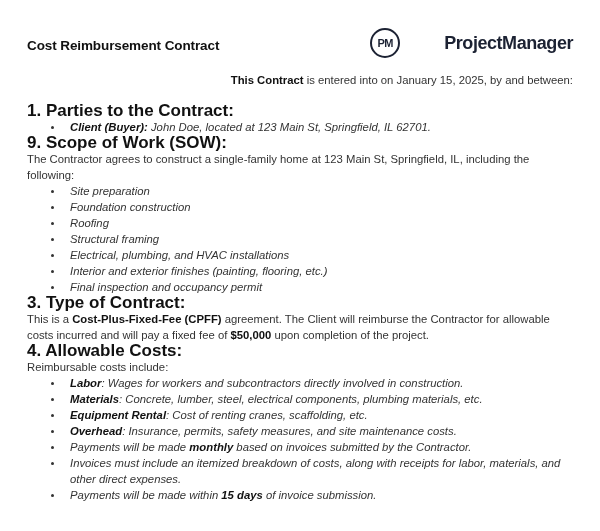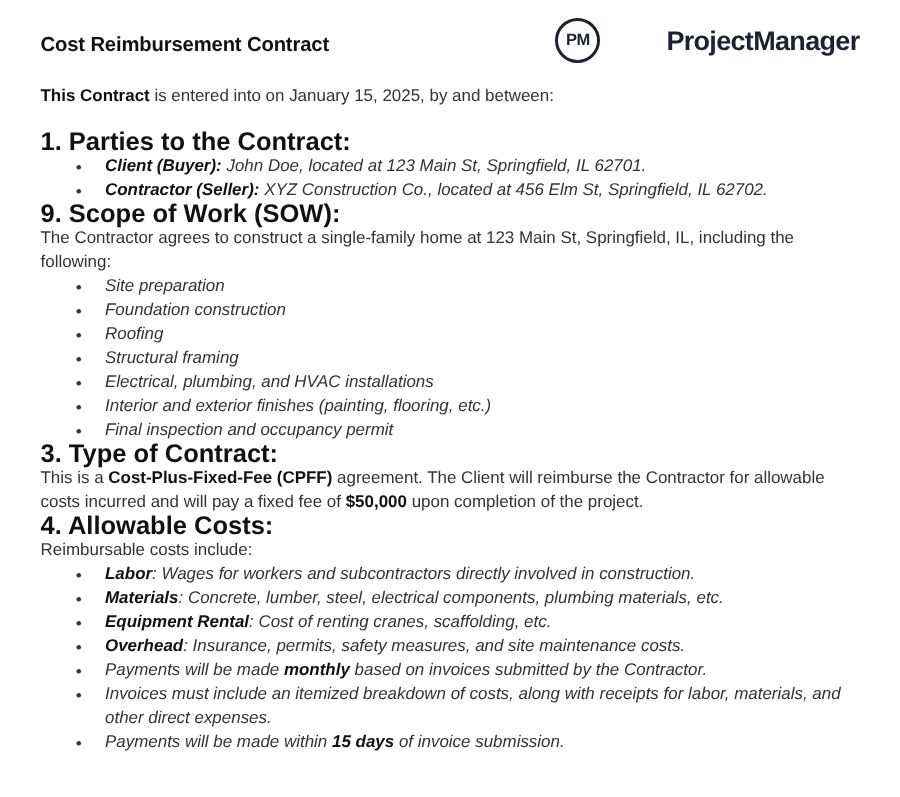--- a/index.html
+++ b/index.html
@@ -13,21 +13,21 @@
     overflow: hidden;
     font-family: "Liberation Sans", sans-serif;
     color: #333333;
     -webkit-font-smoothing: antialiased;
   }
   .page {
     position: relative;
     width: 600px;
     height: 531px;
     box-sizing: border-box;
-    padding: 0 27px;
+    padding: 16px 27px;
   }
 
   
   .header {
     position: relative;
     height: 56px;
   }
   .doc-title {
     position: absolute;
     left: 0;
@@ -78,20 +78,21 @@
     font-size: 11.3px;
     line-height: 16px;
   }
   .para {
     margin: 0;
     padding: 0;
     color: #333333;
   }
   .intro {
     margin-bottom: 15px;
+    text-align: right;
   }
   .section-heading {
     margin: 0;
     font-size: 17px;
     font-weight: bold;
     color: #111111;
     line-height: 16px;
   }
   b, .b {
     font-weight: bold;
@@ -142,23 +143,20 @@
     <p class="para intro">
       <span class="b">This Contract</span><span> is entered into on January 15, 2025, by and between:</span>
     </p>
 
     <div>
       <div class="section-heading">1. Parties to the Contract:</div>
       <ul class="bullets">
         <li>
           <span class="b">Client (Buyer):</span><span> John Doe, located at 123 Main St, Springfield, IL 62701.</span>
         </li>
-        <li>
-          <span class="b">Contractor (Seller):</span><span> XYZ Construction Co., located at 456 Elm St, Springfield, IL 62702.</span>
-        </li>
       </ul>
     </div>
 
     <div>
       <div class="section-heading">9. Scope of Work (SOW):</div>
       <p class="para">The Contractor agrees to construct a single-family home at 123 Main St, Springfield, IL, including the following:</p>
       <ul class="bullets">
         <li><span>Site preparation</span></li>
         <li><span>Foundation construction</span></li>
         <li><span>Roofing</span></li>

